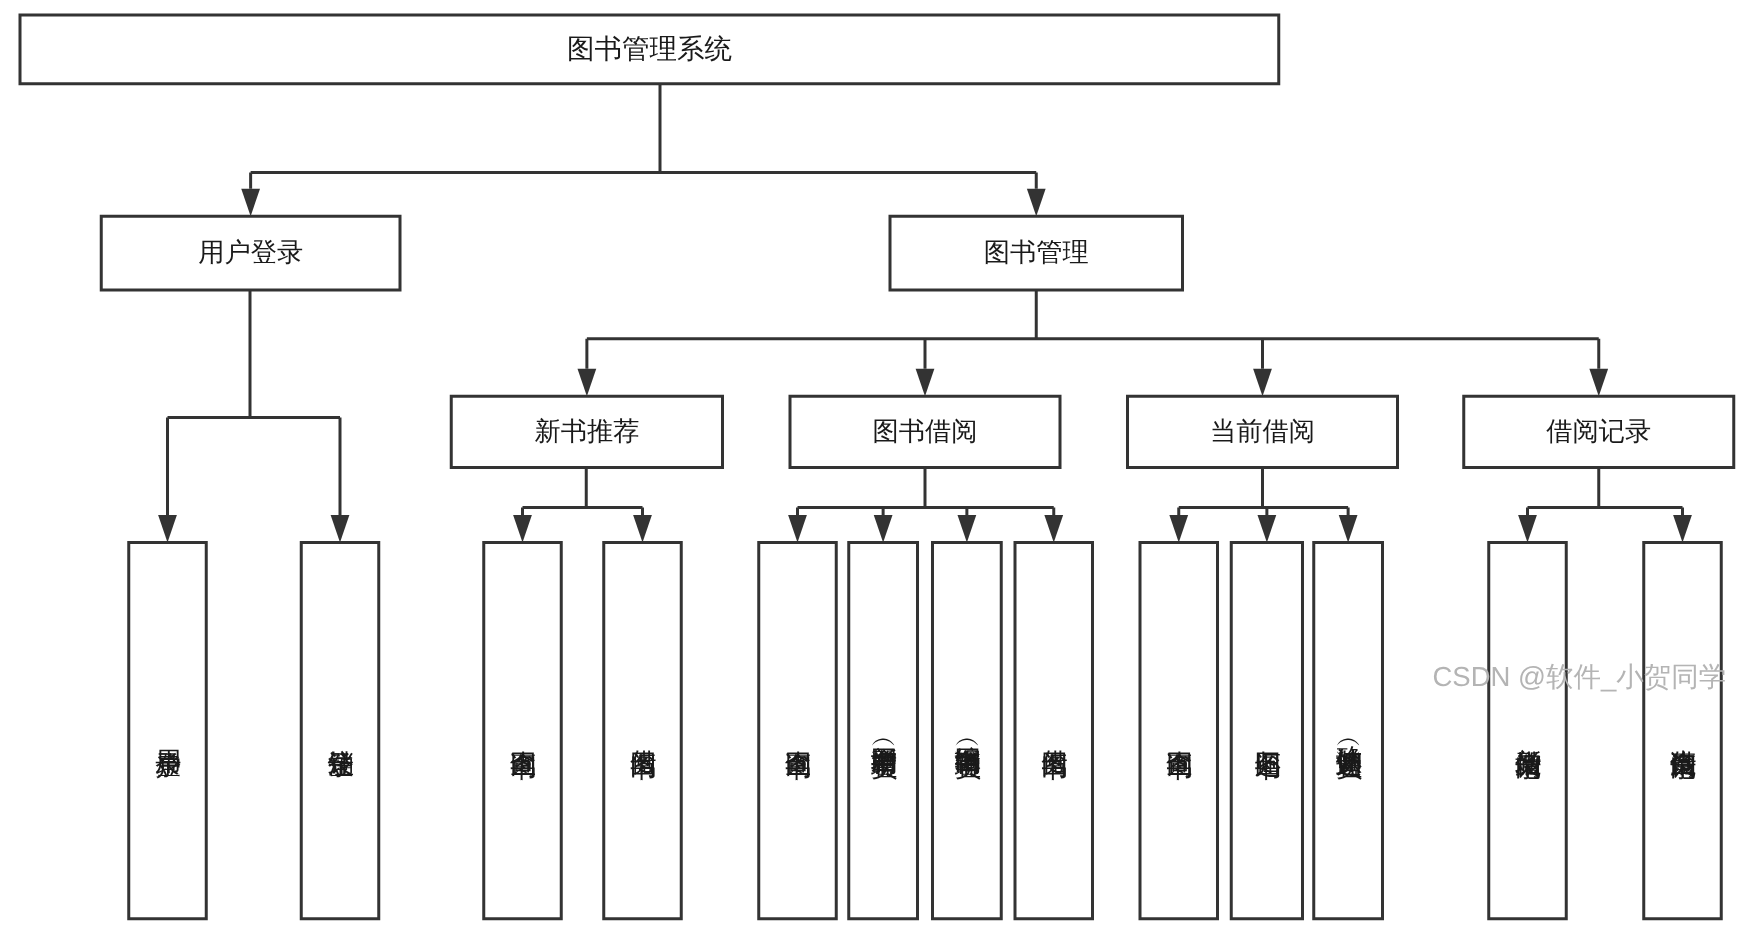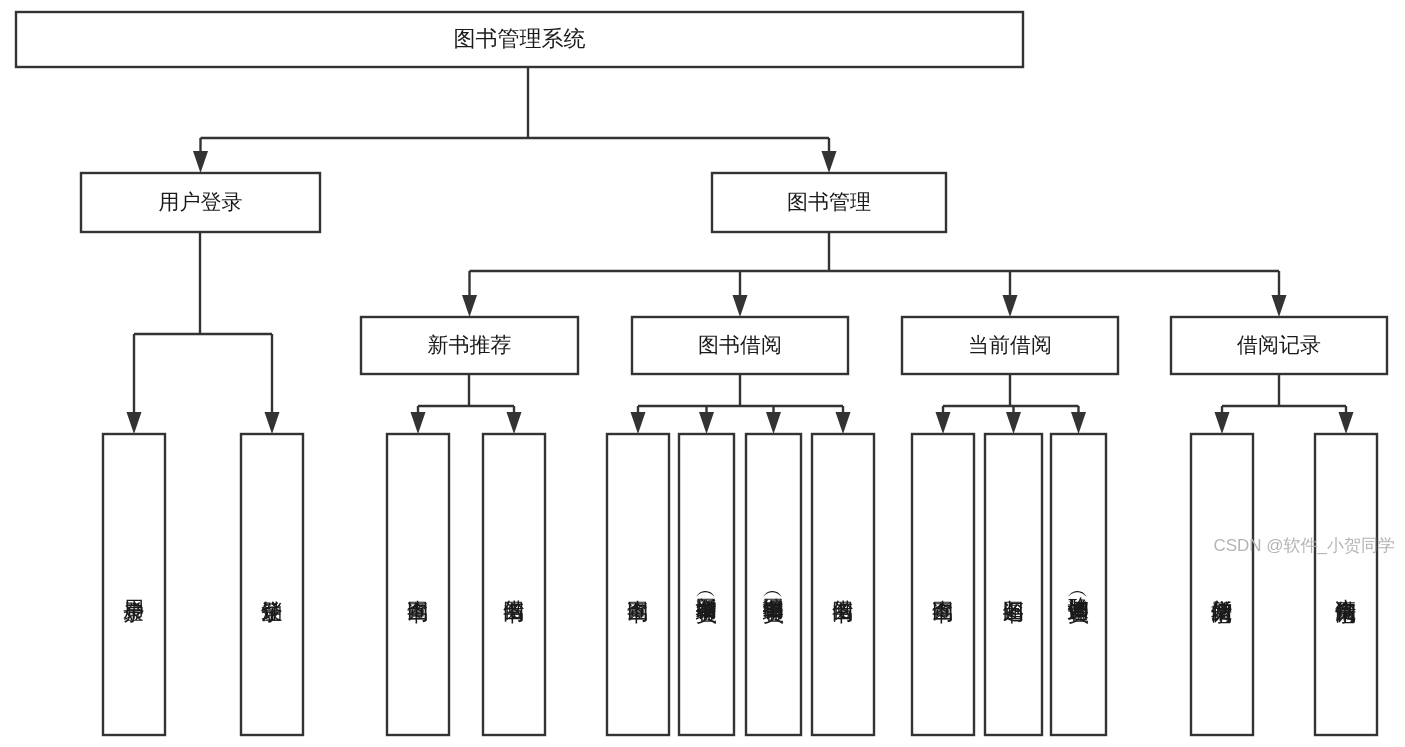--- a/index.html
+++ b/index.html
@@ -63,24 +63,24 @@
     letter-spacing: 1px;
     display: flex;
     align-items: center;
     justify-content: center;
     text-align: center;
     white-space: nowrap;
     pointer-events: none;
   }
   .watermark {
     position: absolute;
-    right: 10px;
+    right: 24px;
     bottom: 4px;
     font-family: "Liberation Sans", "DejaVu Sans", sans-serif;
-    font-size: 17px;
+    font-size: 22px;
     color: #b4b4b4;
     white-space: nowrap;
     pointer-events: none;
   }
 </style>
 </head>
 <body>
 
 <div id="diagram-root">
   <svg class="flow" viewBox="0 0 1405 747">

